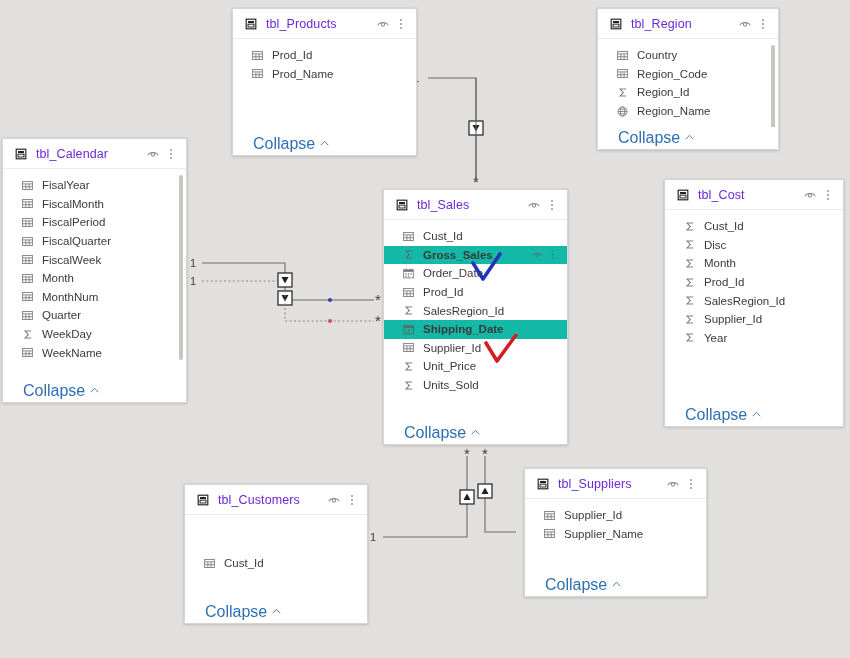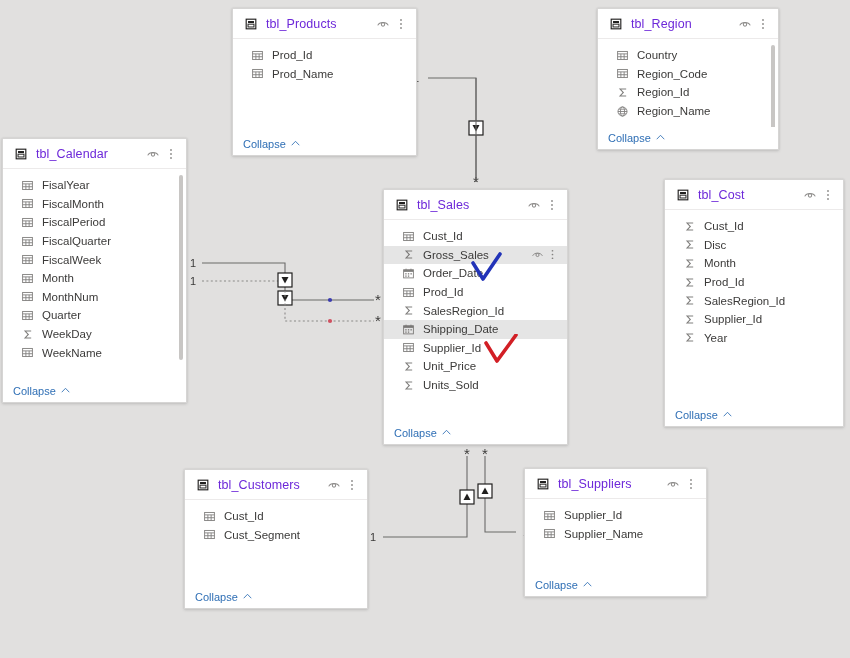--- a/index.html
+++ b/index.html
@@ -61,35 +61,35 @@
   }
   .field {
     height: 18.6px;
     display: flex;
     align-items: center;
     padding: 0 8px 0 18px;
     font-size: 11.5px;
     color: #3b3a39;
     white-space: nowrap;
   }
-  .field.sel { background: #e5e5e5; }
+  .field.sel { background: #14b8a6; font-weight: bold; }
   .field-ico {
     width: 13px; height: 13px;
     margin-right: 8px;
     flex: none;
     display: flex; align-items: center; justify-content: center;
     opacity: 0.8;
   }
   .field-name { flex: 1; }
   .field-actions { display: flex; align-items: center; gap: 1px; }
   .collapse {
     height: 22px;
     display: flex; align-items: center;
-    padding-left: 10px;
-    font-size: 11px;
+    padding-left: 20px;
+    font-size: 16px;
     color: #2f6fb5;
     gap: 4px;
   }
   .chev { display: inline-block; }
   .scroll-thumb {
     position: absolute;
     right: 3px;
     width: 4px;
     background: #c8c6c4;
     border-radius: 2px;
@@ -695,21 +695,21 @@
             <span class="field-name">Year</span>
           </div>
         </div>
         <div class="collapse">
           <span>Collapse</span>
           <span class="chev"><svg width="11" height="11" viewBox="0 0 16 16">
               <path d="M 2.5 10.5 L 8 4.8 L 13.5 10.5" fill="none" stroke="#2f6fb5" stroke-width="1.25"></path>
             </svg></span>
         </div>
       </div>
-      <div class="tbl" style="left: 184px; top: 469px; width: 184px; height: 140px;">
+      <div class="tbl" style="left: 184px; top: 484px; width: 184px; height: 140px; gap: 32px;">
         <div class="tbl-head">
           <span class="icon-btn" style="opacity: 1;">
             <svg width="14" height="14" viewBox="0 0 16 16">
               <rect x="2.5" y="2.5" width="11" height="11" fill="none" stroke="#201f1e" stroke-width="1.3"></rect>
               <rect x="4.6" y="4.6" width="6.8" height="2.3" fill="#201f1e"></rect>
               <rect x="4.6" y="8.2" width="6.8" height="3.2" fill="none" stroke="#201f1e" stroke-width="1.1"></rect>
             </svg>
           </span>
           <span class="tbl-title">tbl_Customers</span>
           <span class="head-icons">

